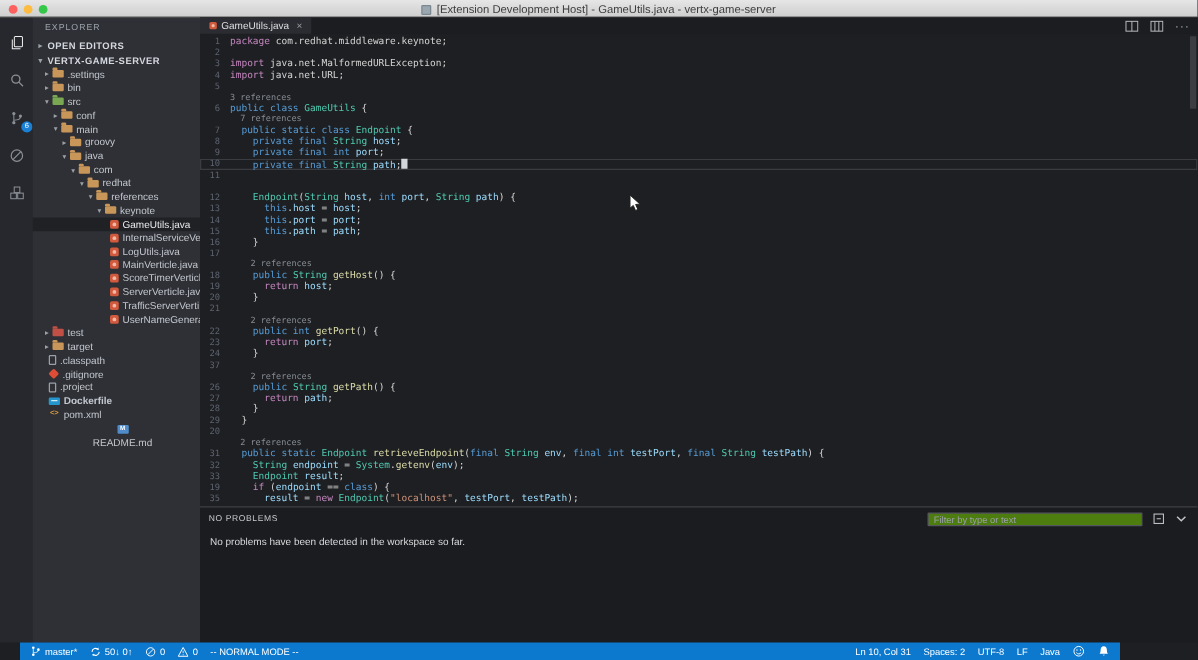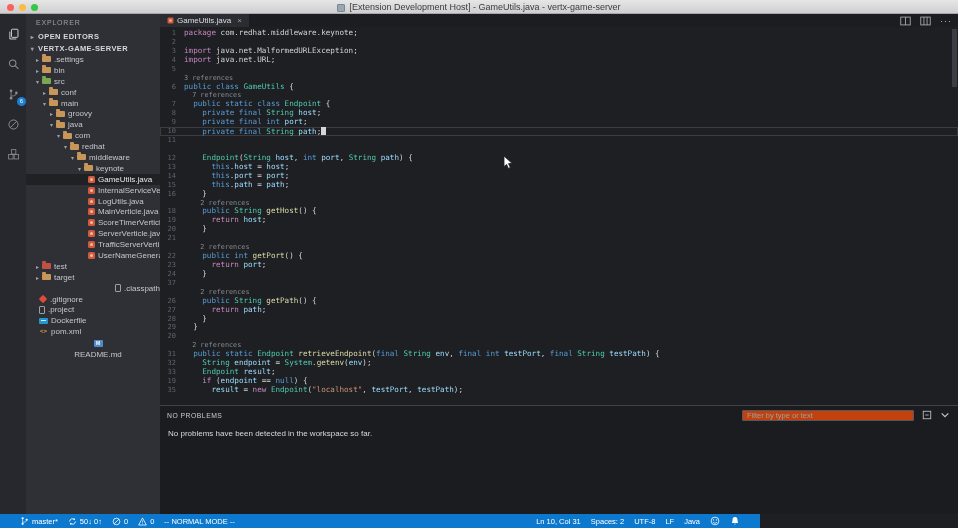--- a/index.html
+++ b/index.html
@@ -78,30 +78,30 @@
   .lens { padding-left:24px; color:#868b94; font-size:6.8px; cursor:pointer; }
   .tk-k{color:#569cd6} .tk-c{color:#c586c0} .tk-t{color:#4ec9b0} .tk-v{color:#9cdcfe}
   .tk-f{color:#dcdcaa} .tk-s{color:#ce9178} .tk-p{color:#d4d4d4}
   .cursor-block { display:inline-block; width:4.5px; height:8px; background:#d2d5d9; vertical-align:-1px; }
   .scrollbar-v { position:absolute; top:2px; right:1px; width:5px; height:58px; background:#3b3d42; cursor:grab; }
 
   
   .panel { height:109px; flex:none; background:#1b1c1f; border-top:1px solid #3f4145; color:#cfd2d6; }
   .panel-header { display:flex; align-items:center; height:16px; padding:2px 8px 0 7px; gap:8px; }
   .panel-title { font-size:6.8px; letter-spacing:.5px; color:#c9ccd0; }
-  .panel-filter { margin-left:auto; width:172px; height:11px; background:#c2410c; border:1px solid #55575e;
+  .panel-filter { margin-left:auto; width:172px; height:11px; background:#4d7c0f; border:1px solid #55575e;
     color:#ddd; font-size:7.5px; padding:0 4px; outline:none; border-radius:1px; }
   .panel-filter::placeholder { color:#9aa0a8; }
   .panel-act { display:flex; align-items:center; gap:8px; color:#c2c5c9; }
   .panel-act .pa { cursor:pointer; display:flex; align-items:center; }
   .panel-msg { padding:7px 0 0 8px; font-size:8px; color:#d7d9db; }
 
   
-  .statusbar { position:absolute; bottom:0; left:0; width:760px; height:14px; background:#0c79cf;
-    color:#fff; display:flex; align-items:center; font-size:7.5px; padding:0 20px; }
+  .statusbar { position:absolute; bottom:0; left:16px; width:880px; height:14px; background:#0c79cf;
+    color:#fff; display:flex; align-items:center; font-size:7.5px; padding:0 8px; }
   .sb-left, .sb-right { display:flex; align-items:center; gap:10px; }
   .sb-right { margin-left:auto; }
   .sb-item { display:flex; align-items:center; gap:3px; cursor:pointer; white-space:nowrap; }
   .sb-item svg { display:block; }
 
   .mouse { position:absolute; left:503px; top:155px; z-index:99; pointer-events:none; }
 </style>
 </head>
 <body>
 
@@ -207,21 +207,21 @@
           <span class="lbl">com</span>
         </div>
         <div class="tree-row" style="padding-left: 38px;">
           <span class="twisty">▾</span>
           <span class="ticon icon-folder"></span>
           <span class="lbl">redhat</span>
         </div>
         <div class="tree-row" style="padding-left: 45px;">
           <span class="twisty">▾</span>
           <span class="ticon icon-folder"></span>
-          <span class="lbl">middleware</span>
+          <span class="lbl">references</span>
         </div>
         <div class="tree-row" style="padding-left: 52px;">
           <span class="twisty">▾</span>
           <span class="ticon icon-folder"></span>
           <span class="lbl">keynote</span>
         </div>
         <div class="tree-row selected" style="padding-left: 59px;">
           <span class="twisty"> </span>
           <span class="ticon icon-java"></span>
           <span class="lbl">GameUtils.java</span>
@@ -264,36 +264,36 @@
         <div class="tree-row" style="padding-left: 10px;">
           <span class="twisty">▸</span>
           <span class="ticon icon-folder test"></span>
           <span class="lbl">test</span>
         </div>
         <div class="tree-row" style="padding-left: 10px;">
           <span class="twisty">▸</span>
           <span class="ticon icon-folder"></span>
           <span class="lbl">target</span>
         </div>
-        <div class="tree-row" style="padding-left: 10px; justify-content: flex-end;">
+        <div class="tree-row" style="padding-left: 10px;">
           <span class="twisty"> </span>
           <span class="ticon icon-doc"></span>
           <span class="lbl">.classpath</span>
         </div>
         <div class="tree-row" style="padding-left: 10px;">
           <span class="twisty"> </span>
           <span class="ticon icon-git"></span>
           <span class="lbl">.gitignore</span>
         </div>
         <div class="tree-row" style="padding-left: 10px;">
           <span class="twisty"> </span>
           <span class="ticon icon-doc"></span>
           <span class="lbl">.project</span>
         </div>
-        <div class="tree-row" style="padding-left: 10px;">
+        <div class="tree-row" style="padding-left: 10px; font-weight: bold;">
           <span class="twisty"> </span>
           <span class="ticon icon-docker"></span>
           <span class="lbl">Dockerfile</span>
         </div>
         <div class="tree-row" style="padding-left: 10px;">
           <span class="twisty"> </span>
           <span class="ticon icon-xml"></span>
           <span class="lbl">pom.xml</span>
         </div>
         <div class="tree-row" style="padding-left: 10px; flex-direction: column;">
@@ -343,41 +343,42 @@
         <div class="code-row"><span class="gutter">8</span><span class="codetext"><span class="tk-p">    </span><span class="tk-k">private final </span><span class="tk-t">String</span><span class="tk-p"> </span><span class="tk-v">host</span><span class="tk-p">;</span></span></div>
         <div class="code-row"><span class="gutter">9</span><span class="codetext"><span class="tk-p">    </span><span class="tk-k">private final int</span><span class="tk-p"> </span><span class="tk-v">port</span><span class="tk-p">;</span></span></div>
         <div class="code-row current"><span class="gutter">10</span><span class="codetext"><span class="tk-p">    </span><span class="tk-k">private final </span><span class="tk-t">String</span><span class="tk-p"> </span><span class="tk-v">path</span><span class="tk-p">;</span><span class="cursor-block"></span></span></div>
         <div class="code-row"><span class="gutter">11</span><span class="codetext"></span></div>
         <div class="code-row"></div>
         <div class="code-row"><span class="gutter">12</span><span class="codetext"><span class="tk-p">    </span><span class="tk-t">Endpoint</span><span class="tk-p">(</span><span class="tk-t">String</span><span class="tk-p"> </span><span class="tk-v">host</span><span class="tk-p">, </span><span class="tk-k">int</span><span class="tk-p"> </span><span class="tk-v">port</span><span class="tk-p">, </span><span class="tk-t">String</span><span class="tk-p"> </span><span class="tk-v">path</span><span class="tk-p">) {</span></span></div>
         <div class="code-row"><span class="gutter">13</span><span class="codetext"><span class="tk-p">      </span><span class="tk-k">this</span><span class="tk-p">.</span><span class="tk-v">host</span><span class="tk-p"> = </span><span class="tk-v">host</span><span class="tk-p">;</span></span></div>
         <div class="code-row"><span class="gutter">14</span><span class="codetext"><span class="tk-p">      </span><span class="tk-k">this</span><span class="tk-p">.</span><span class="tk-v">port</span><span class="tk-p"> = </span><span class="tk-v">port</span><span class="tk-p">;</span></span></div>
         <div class="code-row"><span class="gutter">15</span><span class="codetext"><span class="tk-p">      </span><span class="tk-k">this</span><span class="tk-p">.</span><span class="tk-v">path</span><span class="tk-p"> = </span><span class="tk-v">path</span><span class="tk-p">;</span></span></div>
         <div class="code-row"><span class="gutter">16</span><span class="codetext"><span class="tk-p">    }</span></span></div>
+        <div class="code-row"><span class="gutter">17</span><span class="codetext"></span></div>
         <div class="code-row"><span class="lens">    2 references</span></div>
         <div class="code-row"><span class="gutter">18</span><span class="codetext"><span class="tk-p">    </span><span class="tk-k">public </span><span class="tk-t">String</span><span class="tk-p"> </span><span class="tk-f">getHost</span><span class="tk-p">() {</span></span></div>
         <div class="code-row"><span class="gutter">19</span><span class="codetext"><span class="tk-p">      </span><span class="tk-c">return </span><span class="tk-v">host</span><span class="tk-p">;</span></span></div>
         <div class="code-row"><span class="gutter">20</span><span class="codetext"><span class="tk-p">    }</span></span></div>
         <div class="code-row"><span class="gutter">21</span><span class="codetext"></span></div>
         <div class="code-row"><span class="lens">    2 references</span></div>
         <div class="code-row"><span class="gutter">22</span><span class="codetext"><span class="tk-p">    </span><span class="tk-k">public int </span><span class="tk-f">getPort</span><span class="tk-p">() {</span></span></div>
         <div class="code-row"><span class="gutter">23</span><span class="codetext"><span class="tk-p">      </span><span class="tk-c">return </span><span class="tk-v">port</span><span class="tk-p">;</span></span></div>
         <div class="code-row"><span class="gutter">24</span><span class="codetext"><span class="tk-p">    }</span></span></div>
         <div class="code-row"><span class="gutter">37</span><span class="codetext"></span></div>
         <div class="code-row"><span class="lens">    2 references</span></div>
         <div class="code-row"><span class="gutter">26</span><span class="codetext"><span class="tk-p">    </span><span class="tk-k">public </span><span class="tk-t">String</span><span class="tk-p"> </span><span class="tk-f">getPath</span><span class="tk-p">() {</span></span></div>
         <div class="code-row"><span class="gutter">27</span><span class="codetext"><span class="tk-p">      </span><span class="tk-c">return </span><span class="tk-v">path</span><span class="tk-p">;</span></span></div>
         <div class="code-row"><span class="gutter">28</span><span class="codetext"><span class="tk-p">    }</span></span></div>
         <div class="code-row"><span class="gutter">29</span><span class="codetext"><span class="tk-p">  }</span></span></div>
         <div class="code-row"><span class="gutter">20</span><span class="codetext"></span></div>
         <div class="code-row"><span class="lens">  2 references</span></div>
         <div class="code-row"><span class="gutter">31</span><span class="codetext"><span class="tk-p">  </span><span class="tk-k">public static </span><span class="tk-t">Endpoint</span><span class="tk-p"> </span><span class="tk-f">retrieveEndpoint</span><span class="tk-p">(</span><span class="tk-k">final </span><span class="tk-t">String</span><span class="tk-p"> </span><span class="tk-v">env</span><span class="tk-p">, </span><span class="tk-k">final int</span><span class="tk-p"> </span><span class="tk-v">testPort</span><span class="tk-p">, </span><span class="tk-k">final </span><span class="tk-t">String</span><span class="tk-p"> </span><span class="tk-v">testPath</span><span class="tk-p">) {</span></span></div>
         <div class="code-row"><span class="gutter">32</span><span class="codetext"><span class="tk-p">    </span><span class="tk-t">String</span><span class="tk-p"> </span><span class="tk-v">endpoint</span><span class="tk-p"> = </span><span class="tk-t">System</span><span class="tk-p">.</span><span class="tk-f">getenv</span><span class="tk-p">(</span><span class="tk-v">env</span><span class="tk-p">);</span></span></div>
         <div class="code-row"><span class="gutter">33</span><span class="codetext"><span class="tk-p">    </span><span class="tk-t">Endpoint</span><span class="tk-p"> </span><span class="tk-v">result</span><span class="tk-p">;</span></span></div>
-        <div class="code-row"><span class="gutter">19</span><span class="codetext"><span class="tk-p">    </span><span class="tk-c">if</span><span class="tk-p"> (</span><span class="tk-v">endpoint</span><span class="tk-p"> == </span><span class="tk-k">null</span><span class="tk-p">) {</span></span></div>
+        <div class="code-row"><span class="gutter">19</span><span class="codetext"><span class="tk-p">    </span><span class="tk-c">if</span><span class="tk-p"> (</span><span class="tk-v">endpoint</span><span class="tk-p"> == </span><span class="tk-k">class</span><span class="tk-p">) {</span></span></div>
         <div class="code-row"><span class="gutter">35</span><span class="codetext"><span class="tk-p">      </span><span class="tk-v">result</span><span class="tk-p"> = </span><span class="tk-c">new</span><span class="tk-p"> </span><span class="tk-t">Endpoint</span><span class="tk-p">(</span><span class="tk-s">"localhost"</span><span class="tk-p">, </span><span class="tk-v">testPort</span><span class="tk-p">, </span><span class="tk-v">testPath</span><span class="tk-p">);</span></span></div>
       </div>
 
     <div class="panel">
       <div class="panel-header">
         <span class="panel-title">NO PROBLEMS</span>
         <input class="panel-filter" placeholder="Filter by type or text" style="">
         <span class="panel-act">
           <span class="pa">
             <svg width="10" height="10" viewBox="0 0 12 12">

